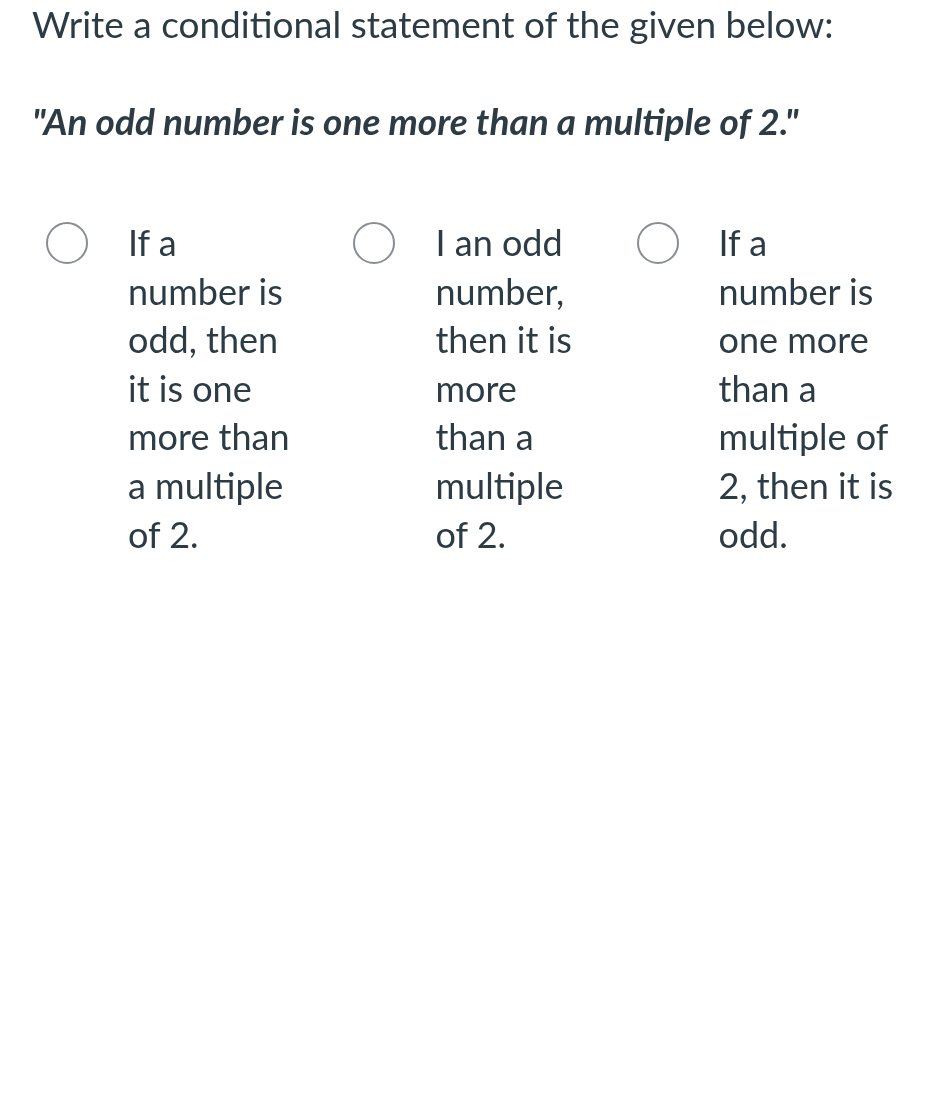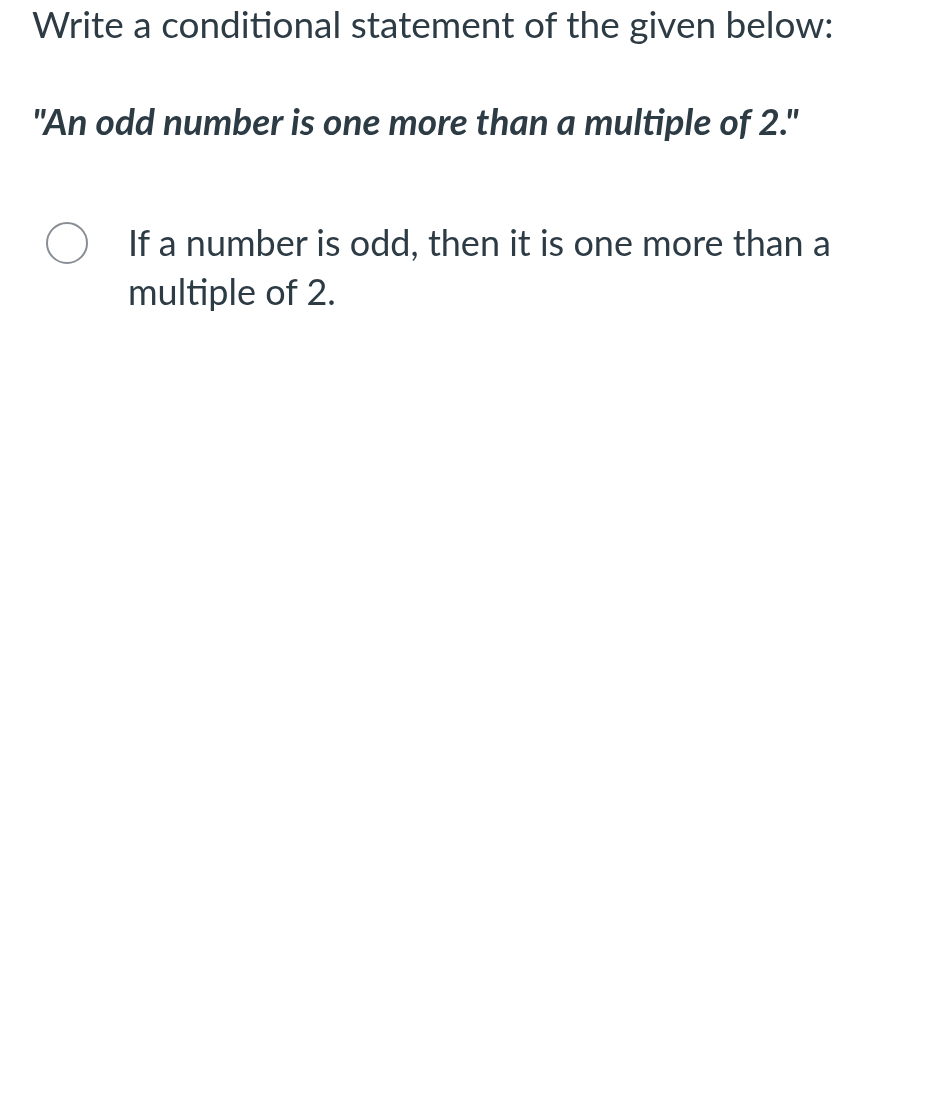--- a/index.html
+++ b/index.html
@@ -63,13 +63,21 @@
 
 <div class="question-prompt">Write a conditional statement of the given below:</div>
 
 <div class="quoted-statement">"An odd number is one more than a multiple of 2."</div>
 
 <div class="options-container">
   <div class="option-row">
     <div class="radio-circle"></div>
     <div class="option-text">If a number is odd, then it is one more than a multiple of 2.</div>
   </div>
+  <div class="option-row">
+    <div class="radio-circle"></div>
+    <div class="option-text">I an odd number, then it is more than a multiple of 2.</div>
+  </div>
+  <div class="option-row">
+    <div class="radio-circle"></div>
+    <div class="option-text">If a number is one more than a multiple of 2, then it is odd.</div>
+  </div>
 </div>
 
 </body></html>

